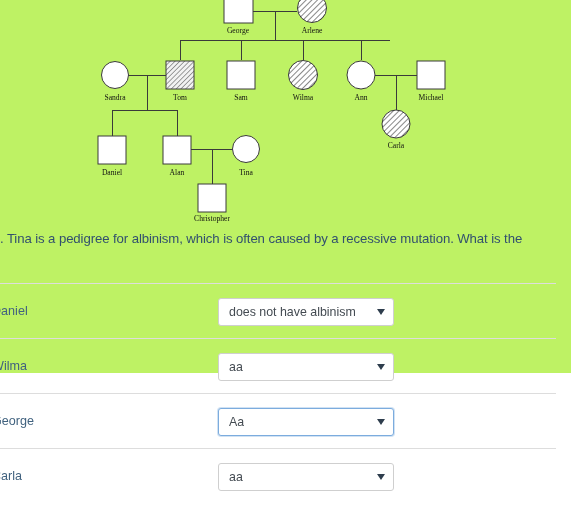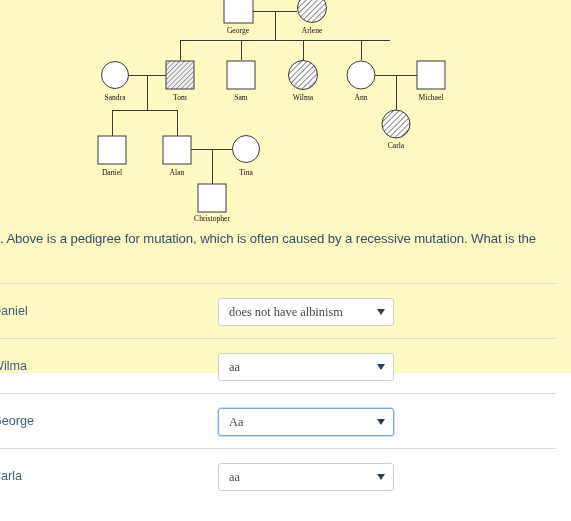--- a/index.html
+++ b/index.html
@@ -7,21 +7,21 @@
     width: 571px;
     height: 521px;
     background: #ffffff;
     font-family: "Liberation Sans", sans-serif;
     overflow: hidden;
   }
   #page {
     position: relative;
     width: 571px;
     height: 373px;
-    background: #fef9c3;
+    background: #bef264;
   }
 
   
   #pedigree-area {
     position: absolute;
     left: 0; top: 0;
     width: 571px;
     height: 225px;
     overflow: hidden;
   }
@@ -82,21 +82,20 @@
     border: 1px solid #7cacde;
     box-shadow: 0 0 0 1px rgba(124,172,222,0.35);
   }
   .select-value {
     padding-left: 10px;
     font-size: 12.4px;
     color: #444b52;
     line-height: 1;
     white-space: nowrap;
     overflow: hidden;
-    font-family: Liberation Serif, serif;
   }
   .select-arrow {
     position: absolute;
     right: 8px;
     top: 50%;
     transform: translateY(-50%);
     width: 0; height: 0;
     border-left: 4.5px solid transparent;
     border-right: 4.5px solid transparent;
     border-top: 6px solid #2e3d4d;
@@ -198,21 +197,21 @@
         <text class="ped-label" x="246" y="175" text-anchor="middle">Tina</text>
       </g>
       <g>
         <rect x="198" y="184" width="28" height="28" fill="#ffffff" stroke="#3a3a3a" stroke-width="1"></rect>
         <text class="ped-label" x="212" y="221" text-anchor="middle">Christopher</text>
       </g>
     </svg>
   </div>
 
   <div id="question-block">
-    <div class="q-line">. Above is a pedigree for mutation, which is often caused by a recessive mutation. What is the</div>
+    <div class="q-line">. Tina is a pedigree for albinism, which is often caused by a recessive mutation. What is the</div>
   </div>
 
   <div id="answers">
 
     <div class="answer-row">
       <div class="row-label">Daniel</div>
       <div class="select-wrap">
         <div class="fake-select">
           <span class="select-value">does not have albinism</span>
           <span class="select-arrow"></span>

